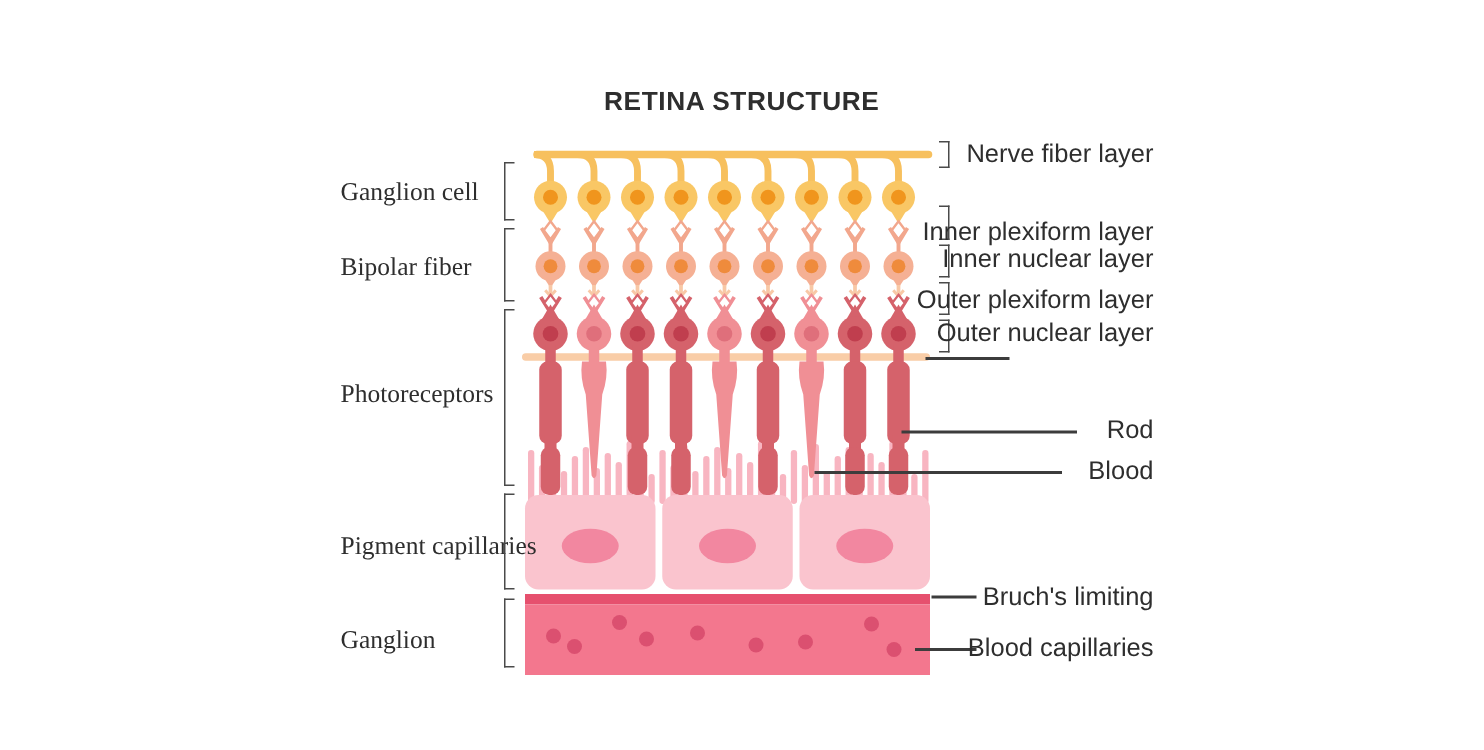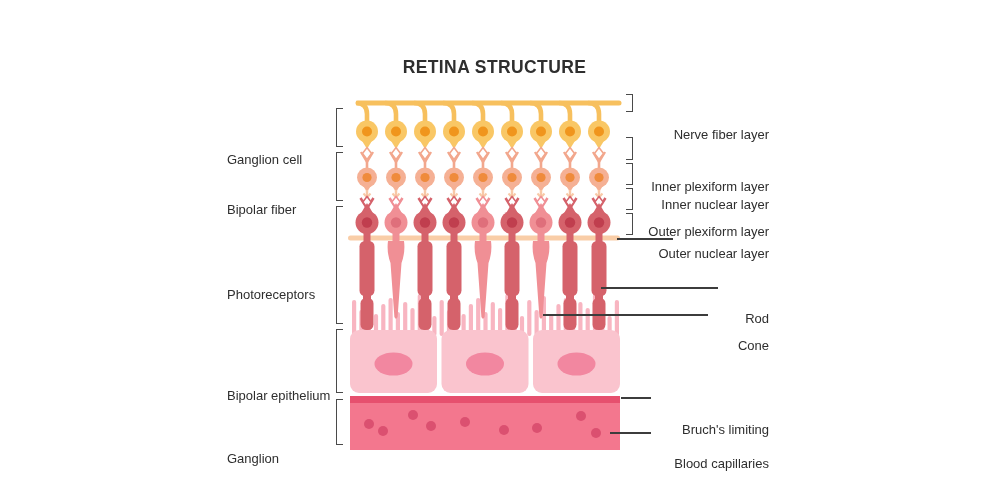--- a/index.html
+++ b/index.html
@@ -7,25 +7,24 @@
     position:relative; width:989px; height:500px; background:var(--background,#fff);
     overflow:hidden; font-family:"Liberation Sans", sans-serif;padding-left:22px;
   }
   .title {
     position:absolute; top:57px; left:0; width:989px; margin:0;
     text-align:center; font-size:17.5px; font-weight:bold; letter-spacing:.4px;
     color:var(--text,#2e2e2e);
   }
   #retina-svg { position:absolute; left:0; top:0; }
   .lbl {
-    position:absolute; font-size:13px; line-height:16px; color:var(--text,#2e2e2e);
+    position:absolute; font-size:17px; line-height:16px; color:var(--text,#2e2e2e);
     white-space:nowrap;
-    margin-top:32px;
-  }
-  .lbl.left { left:227px; }
+  }
+  .lbl.left { left:227px;font-family:Liberation Serif, serif; }
   .lbl.right { right:242px; text-align:right; }
   .lbl.wrap { white-space:normal; width:84px; line-height:14.5px; }
   .bracket { position:absolute; width:7px; box-sizing:border-box; }
   .bracket.bl {
     left:336px;
     border-top:1.5px solid var(--bracket,#4a4a4a);
     border-bottom:1.5px solid var(--bracket,#4a4a4a);
     border-left:1.5px solid var(--bracket,#4a4a4a);
   }
   .bracket.br {
@@ -291,21 +290,21 @@
         <rect x="595.5" y="230" width="7" height="13" fill="#D5626B"></rect>
         <rect x="591.5" y="241" width="15" height="55" rx="5.5" fill="#D5626B"></rect>
         <rect x="595" y="290" width="8" height="12" fill="#D5626B"></rect>
         <rect x="592.5" y="298" width="13" height="32" rx="5.5" fill="#D5626B"></rect>
       </g>
     </svg>
 
   <div class="lbl left" style="top:120px">Ganglion cell</div>
   <div class="lbl left" style="top:170px">Bipolar fiber</div>
   <div class="lbl left" style="top:255px">Photoreceptors</div>
-  <div class="lbl left" style="top:356px">Bipolar epithelium</div>
+  <div class="lbl left" style="top:356px">Pigment capillaries</div>
   <div class="lbl left" style="top:419px">Ganglion</div>
 
   <div class="bracket bl" style="top:108px;height:39px"></div>
   <div class="bracket bl" style="top:152px;height:49px"></div>
   <div class="bracket bl" style="top:206px;height:118px"></div>
   <div class="bracket bl" style="top:329px;height:64px"></div>
   <div class="bracket bl" style="top:399px;height:46px"></div>
 
   <div class="bracket br" style="top:94px;height:18px"></div>
   <div class="bracket br" style="top:137px;height:23px"></div>
@@ -318,17 +317,17 @@
   <div class="leader" style="left:543px;top:314px;width:165px"></div>
   <div class="leader" style="left:621px;top:397px;width:30px"></div>
   <div class="leader" style="left:610px;top:432px;width:41px"></div>
 
   <div class="lbl right" style="top:95px">Nerve fiber layer</div>
   <div class="lbl right" style="top:147px">Inner plexiform layer</div>
   <div class="lbl right" style="top:165px">Inner nuclear layer</div>
   <div class="lbl right" style="top:192px">Outer plexiform layer</div>
   <div class="lbl right" style="top:214px">Outer nuclear layer</div>
   <div class="lbl right" style="top:279px">Rod</div>
-  <div class="lbl right" style="top:306px">Cone</div>
+  <div class="lbl right" style="top:306px">Blood</div>
   <div class="lbl right" style="top:390px">Bruch's limiting</div>
   <div class="lbl right" style="top:424px">Blood capillaries</div>
 
 </div>
 
 </body></html>

